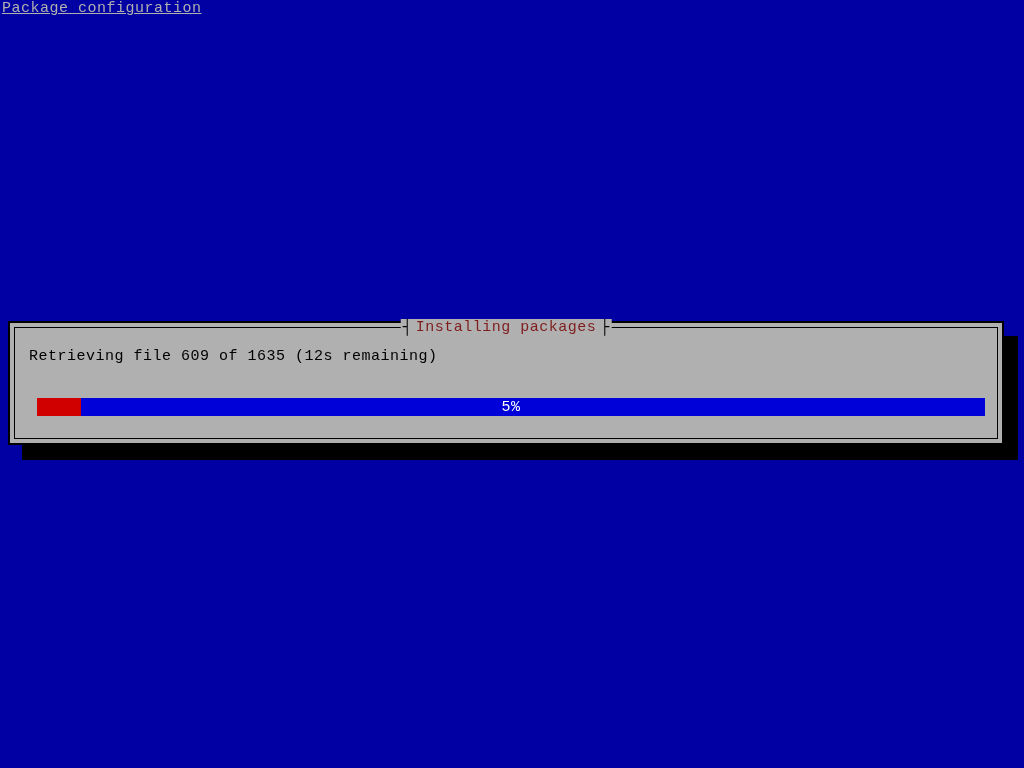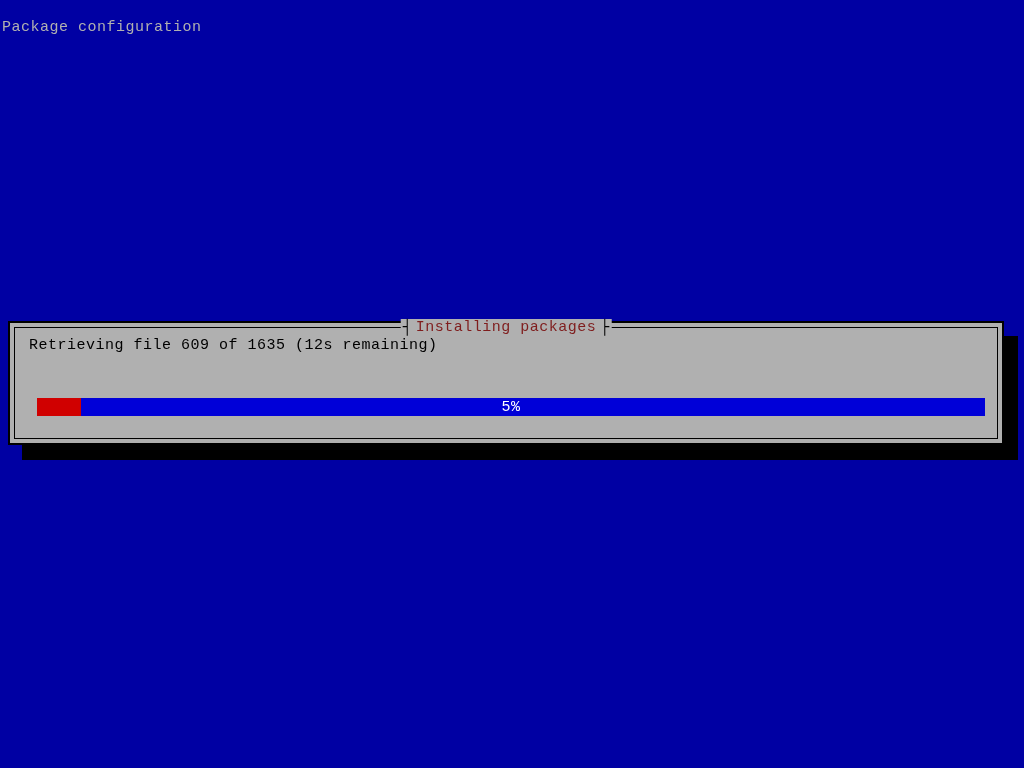--- a/index.html
+++ b/index.html
@@ -11,25 +11,26 @@
       width: 1024px;
       height: 768px;
       background-color: #0000a3;
       font-family: "Courier New", monospace;
       font-size: 15px;
       overflow: hidden;
       position: relative;
     }
     .screen-title {
       position: absolute;
-      top: 19px;
+      top: 0;
       left: 2px;
       color: #b0b0b0;
       font-size: 15px;
       letter-spacing: 0.5px;
+      text-decoration: underline;
     }
     .dialog-shadow {
       position: absolute;
       top: 336px;
       left: 22px;
       width: 996px;
       height: 124px;
       background-color: #000000;
     }
     .dialog-box {
@@ -64,21 +65,21 @@
       font-size: 15px;
     }
     .dialog-title-text {
       color: #7f1d1d;
       font-size: 15px;
       padding: 0 4px;
       letter-spacing: 0.5px;
     }
     .status-text {
       position: absolute;
-      top: 9px;
+      top: 20px;
       left: 14px;
       color: #000000;
       font-size: 15px;
       letter-spacing: 0.5px;
     }
     .progress-bar-container {
       position: absolute;
       top: 70px;
       left: 22px;
       width: 948px;

